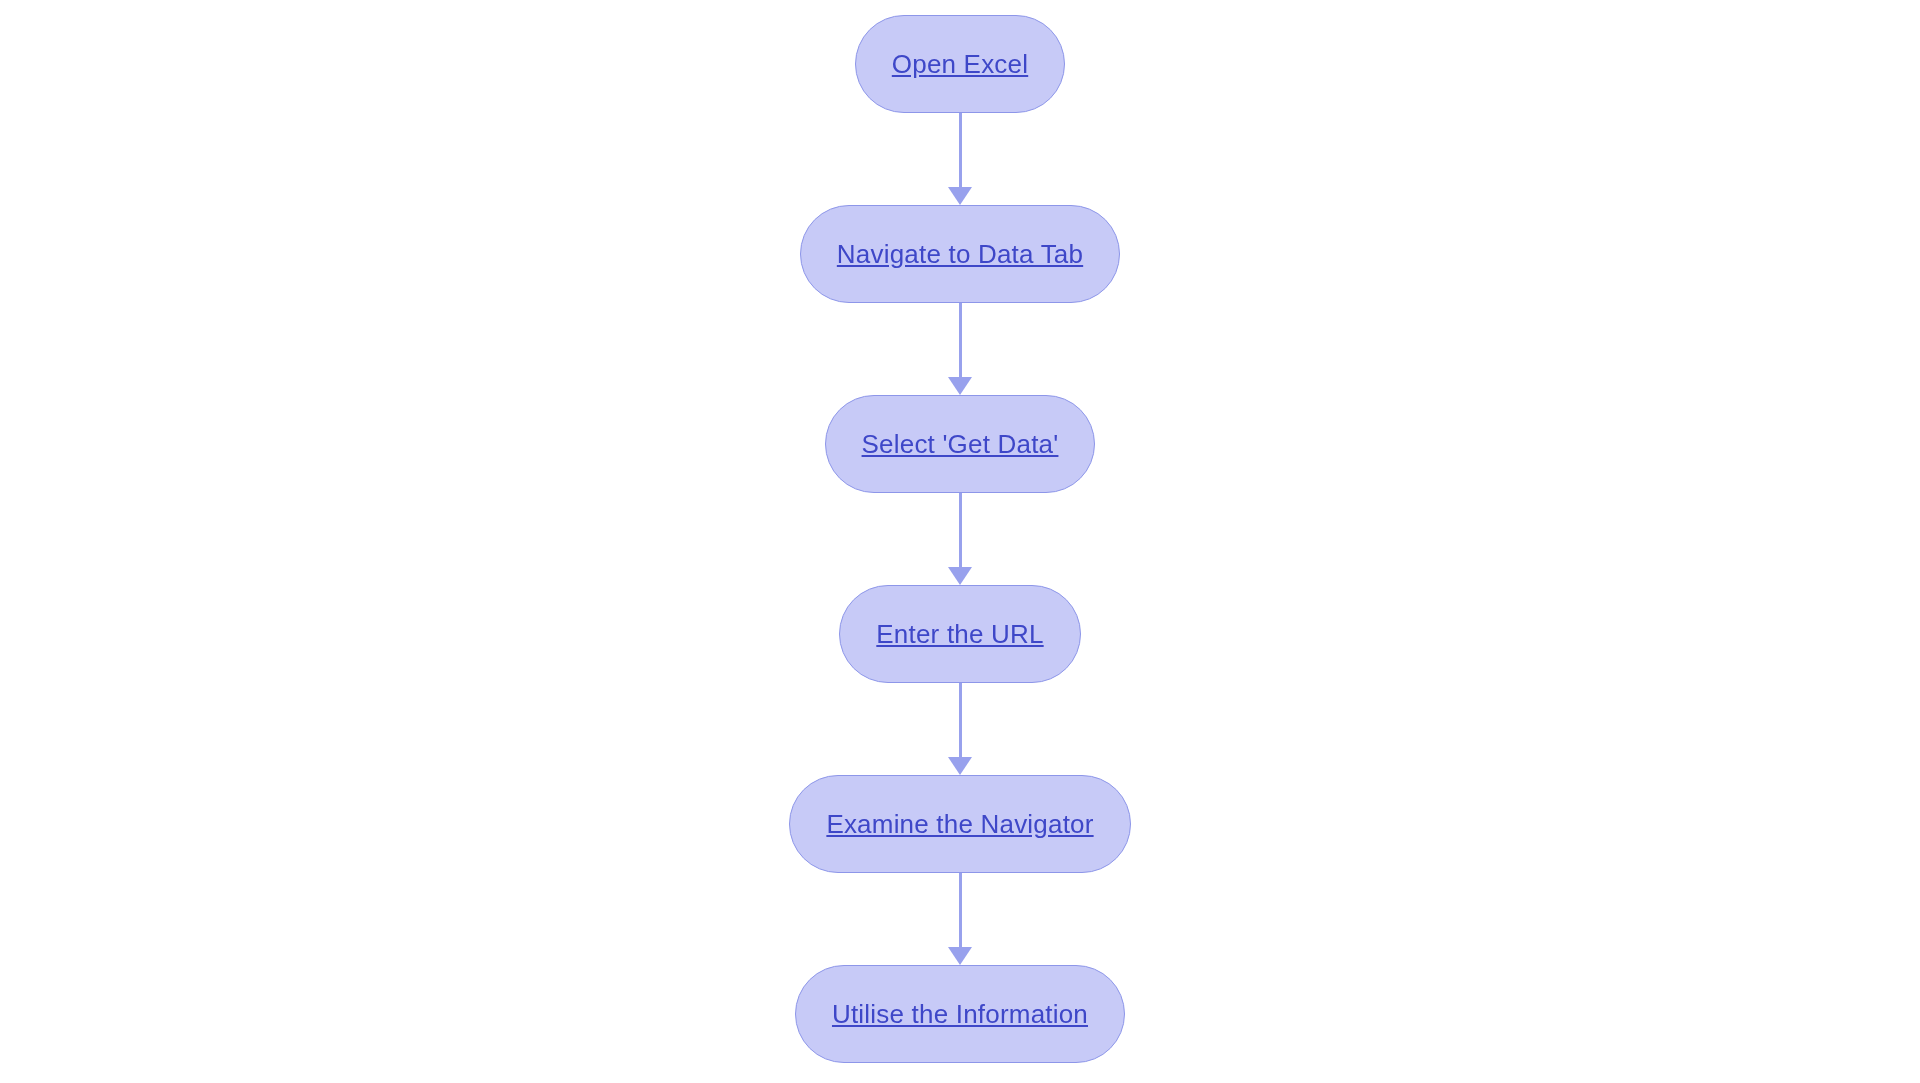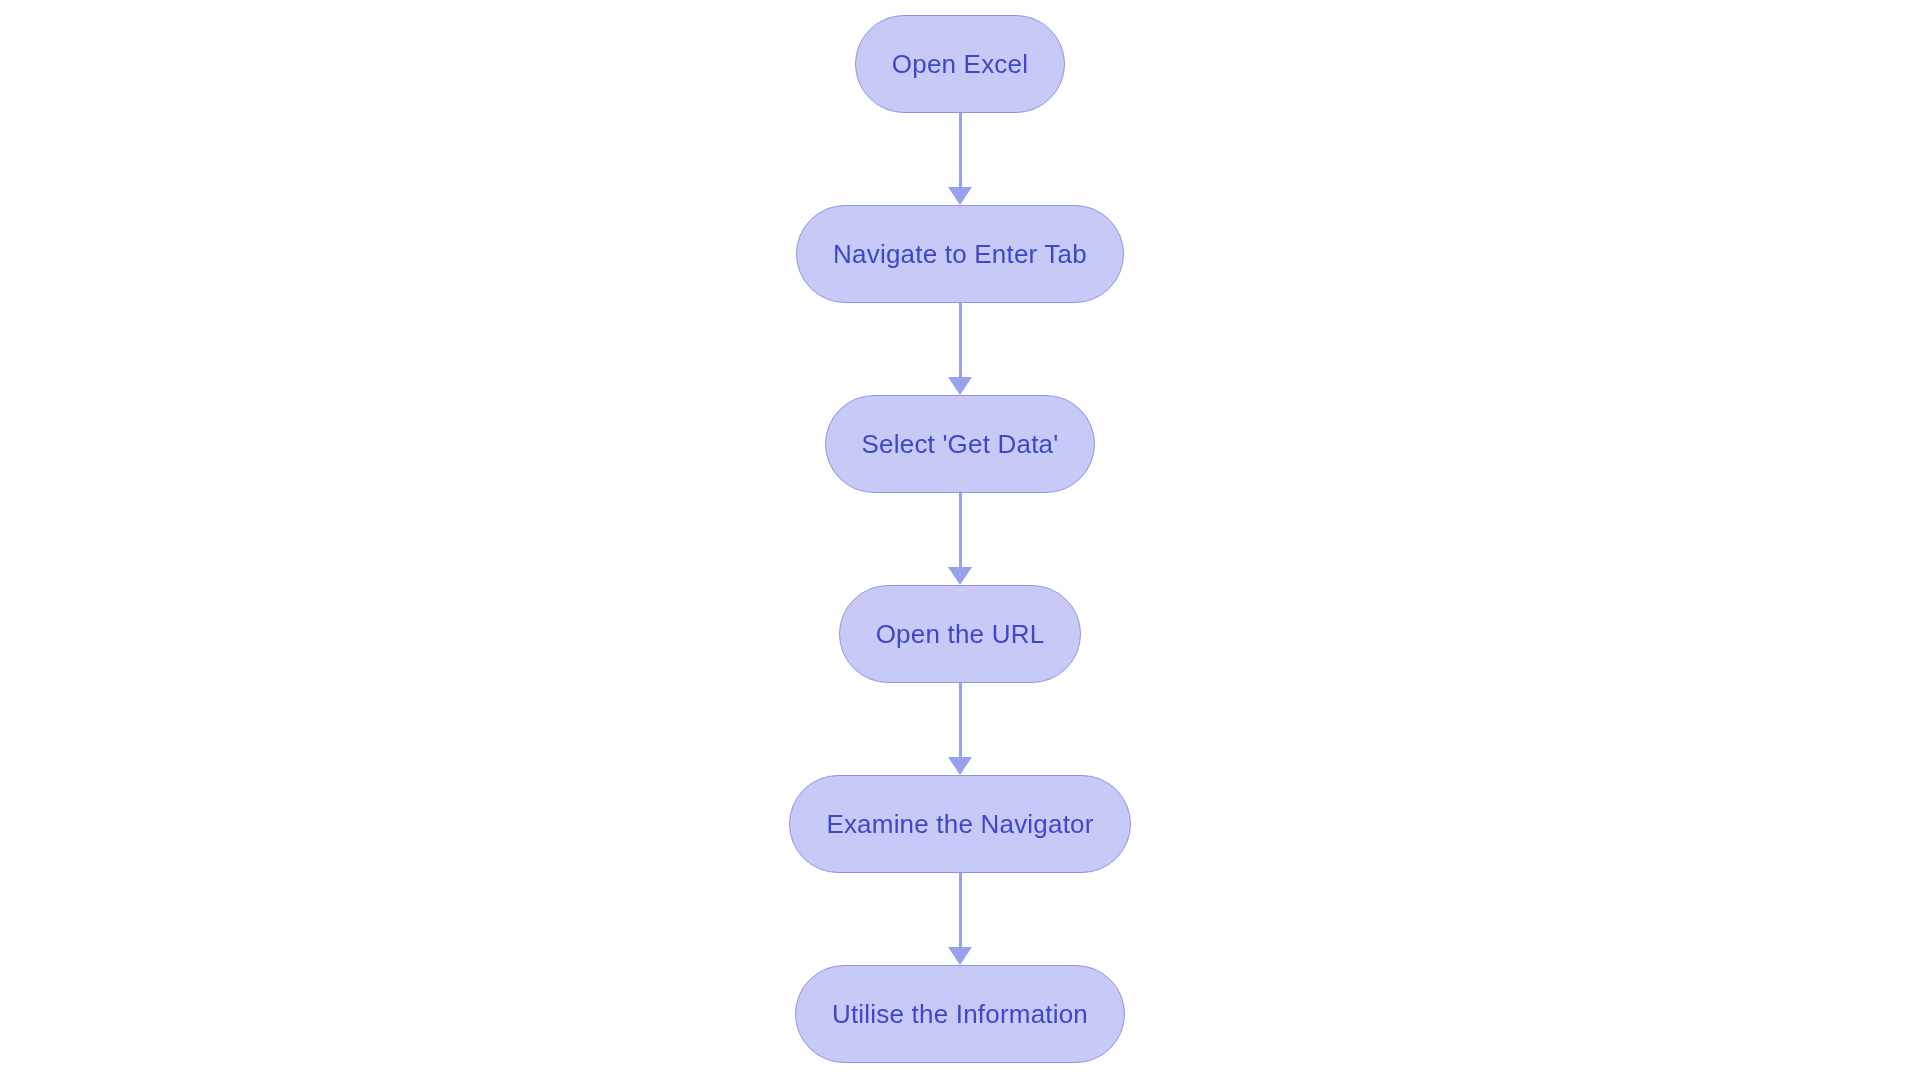--- a/index.html
+++ b/index.html
@@ -26,20 +26,21 @@
     border-radius: 49px;
     background: var(--node-fill, #c7caf7);
     border: 1.5px solid var(--node-border, #8d96e9);
     color: var(--node-text, #3e47c8);
     font-size: 26px;
     letter-spacing: 0.2px;
     display: flex;
     align-items: center;
     justify-content: center;
     white-space: nowrap;
+    text-decoration: underline;
   }
   .arrow {
     height: 92px;
     display: flex;
     flex-direction: column;
     align-items: center;
   }
   .arrow-line {
     flex: 1 1 auto;
     width: 3px;
@@ -58,35 +59,35 @@
 
 <div class="flowchart">
 
   <div class="node">Open Excel</div>
 
   <div class="arrow">
     <div class="arrow-line"></div>
     <div class="arrow-head"></div>
   </div>
 
-  <div class="node">Navigate to Enter Tab</div>
+  <div class="node">Navigate to Data Tab</div>
 
   <div class="arrow">
     <div class="arrow-line"></div>
     <div class="arrow-head"></div>
   </div>
 
   <div class="node">Select 'Get Data'</div>
 
   <div class="arrow">
     <div class="arrow-line"></div>
     <div class="arrow-head"></div>
   </div>
 
-  <div class="node">Open the URL</div>
+  <div class="node">Enter the URL</div>
 
   <div class="arrow">
     <div class="arrow-line"></div>
     <div class="arrow-head"></div>
   </div>
 
   <div class="node">Examine the Navigator</div>
 
   <div class="arrow">
     <div class="arrow-line"></div>

